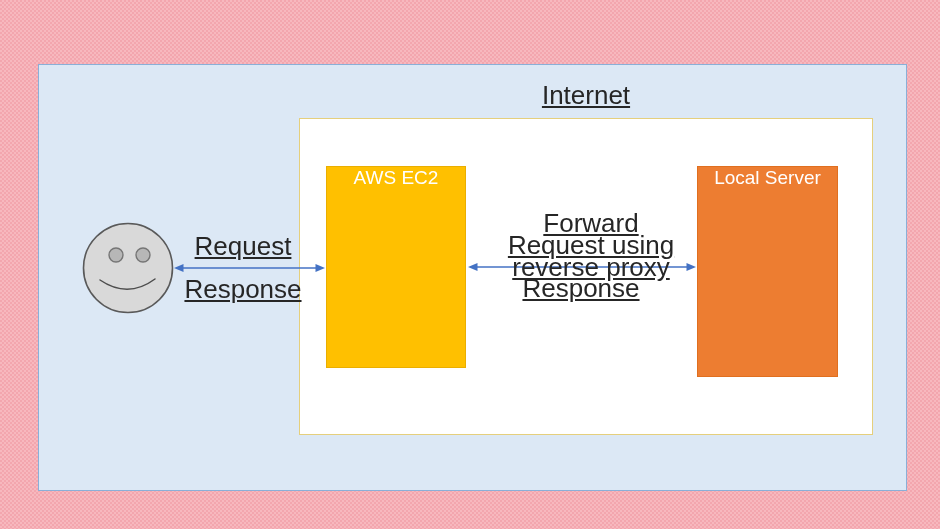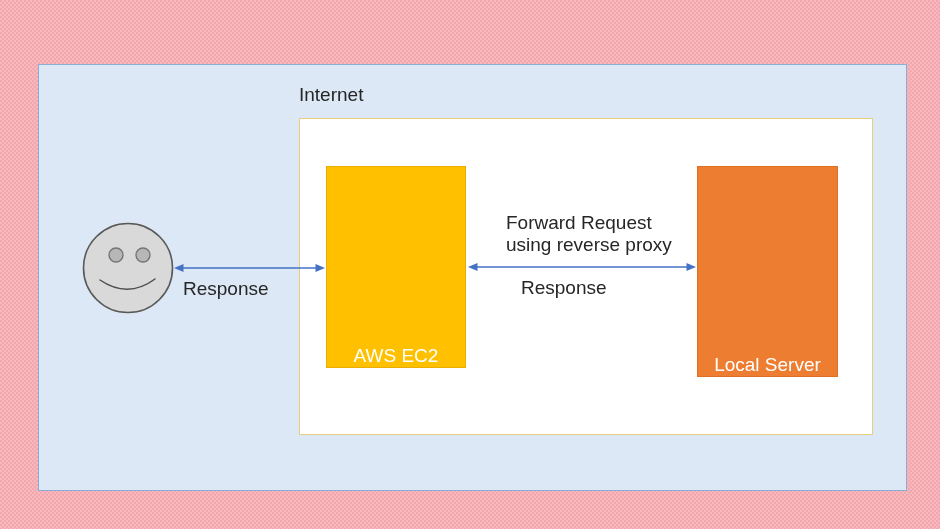--- a/index.html
+++ b/index.html
@@ -34,31 +34,31 @@
     position:absolute;left:38px;top:64px;width:869px;height:427px;
     background:var(--internet-fill);
     border:1.5px solid var(--internet-border);
   }
   .vnet-box{
     position:absolute;left:299px;top:118px;width:574px;height:317px;
     background:var(--vnet-fill);
     border:1.5px solid var(--vnet-border);
   }
   .lbl{
-    position:absolute;color:var(--text);font-size:19px;line-height:22px;
-    text-align:left;white-space:pre-line;
+    position:absolute;color:var(--text);font-size:26px;line-height:22px;
+    text-align:center;white-space:pre-line;text-decoration:underline;
   }
   .internet-lbl{left:299px;top:84px;width:574px;}
   .vnet-lbl{left:299px;top:401px;width:574px;}
   .request-lbl{left:183px;top:235px;width:120px;}
   .response-user-lbl{left:183px;top:278px;width:120px;}
   .forward-lbl{left:506px;top:212px;width:170px;}
   .response-proxy-lbl{left:521px;top:277px;width:120px;}
   .node{
-    position:absolute;display:flex;align-items:flex-end;justify-content:center;
+    position:absolute;display:flex;align-items:flex-start;justify-content:center;
     color:var(--box-text);font-size:19px;
   }
   .ec2{left:326px;top:166px;width:140px;height:202px;background:var(--ec2-fill);border:1px solid var(--ec2-border);}
   .server{left:697px;top:166px;width:141px;height:211px;background:var(--server-fill);border:1px solid var(--server-border);}
   .face-svg{position:absolute;left:82px;top:222px;}
   .arrows-svg{position:absolute;left:0;top:0;pointer-events:none;}
 </style>
 </head>
 <body>
 
@@ -89,17 +89,18 @@
       <polygon points="174,268 183.5,263.9 183.5,272.1" fill="var(--arrow)"></polygon>
       <polygon points="325,268 315.5,263.9 315.5,272.1" fill="var(--arrow)"></polygon>
     </g>
     <g>
       <line x1="475" y1="267" x2="689" y2="267" stroke="var(--arrow)" stroke-width="1.4"></line>
       <polygon points="468,267 477.5,262.9 477.5,271.1" fill="var(--arrow)"></polygon>
       <polygon points="696,267 686.5,262.9 686.5,271.1" fill="var(--arrow)"></polygon>
     </g>
   </svg>
 
+  <div class="lbl request-lbl">Request</div>
   <div class="lbl response-user-lbl">Response</div>
   <div class="lbl forward-lbl">Forward Request using reverse proxy</div>
   <div class="lbl response-proxy-lbl">Response</div>
 
 </div>
 
 </body></html>

